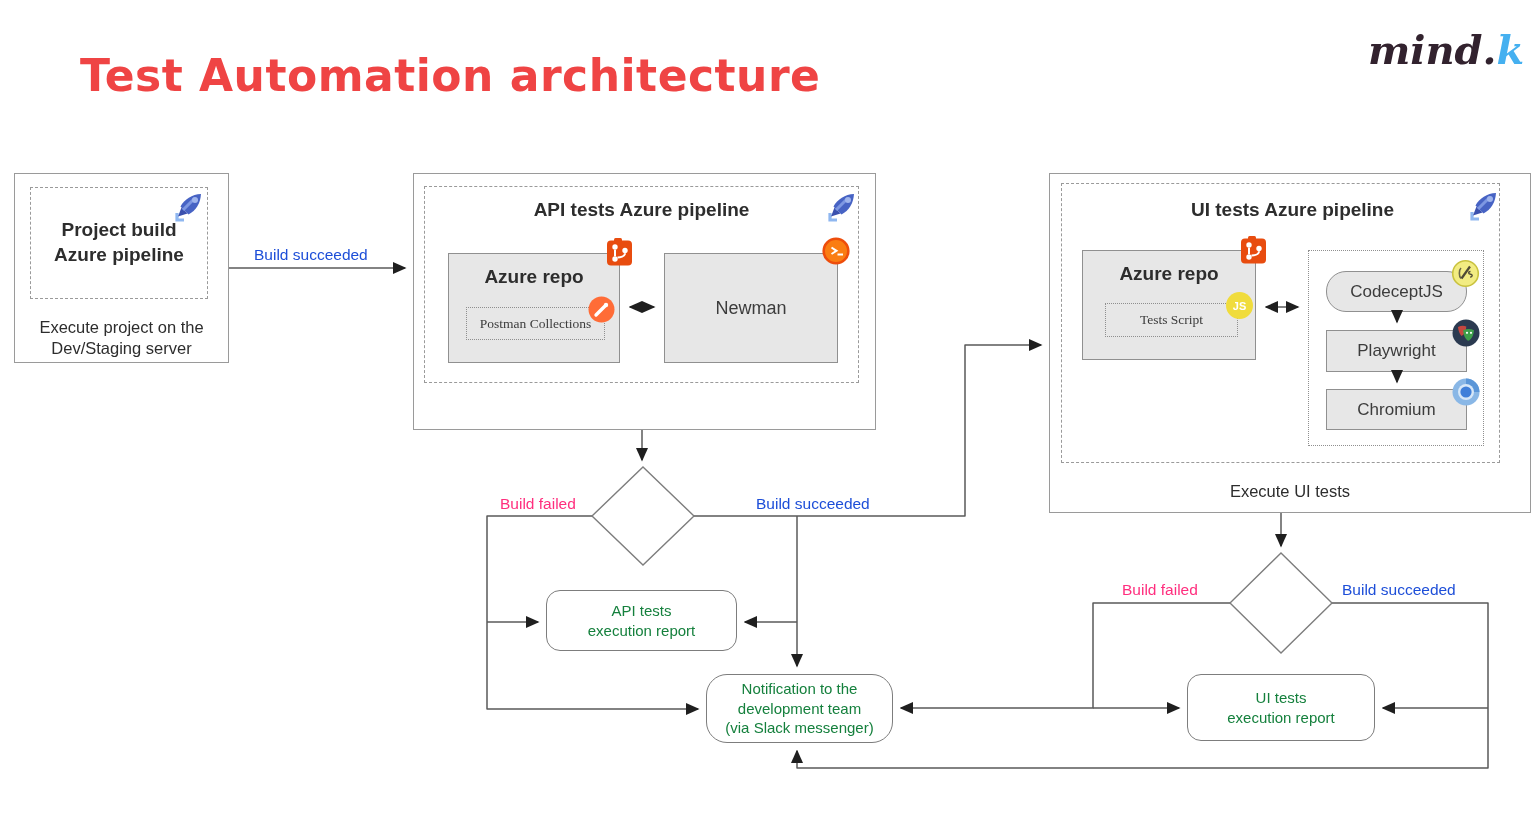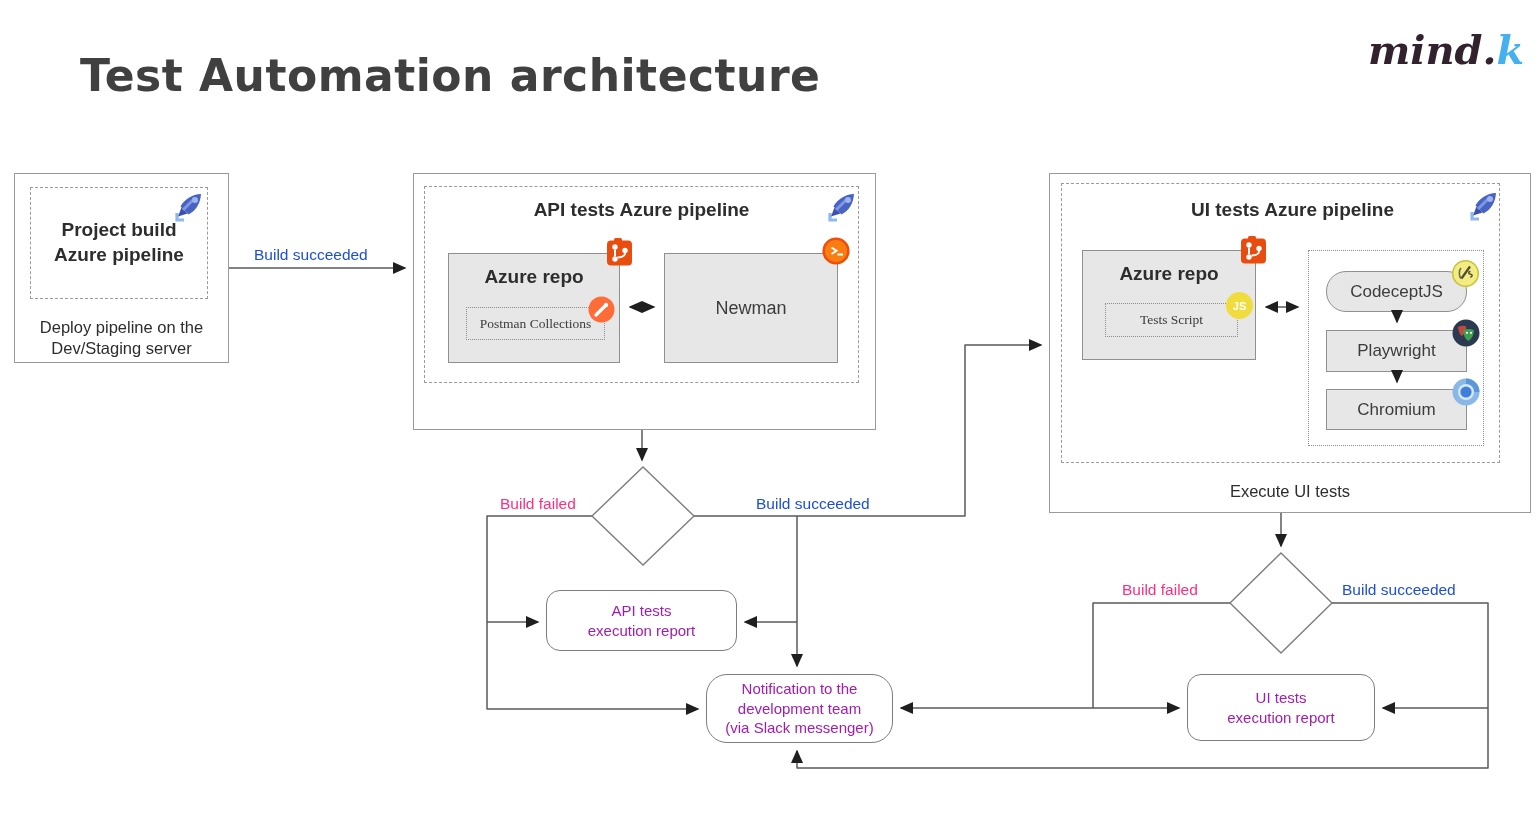--- a/index.html
+++ b/index.html
@@ -1,32 +1,32 @@
 <!DOCTYPE html>
 <html><head>
 <meta charset="utf-8">
 <style>
   html,body{margin:0;padding:0;background:#fff;}
   #canvas{position:relative;width:1536px;height:814px;background:#ffffff;overflow:hidden;
           font-family:"Liberation Sans",sans-serif;color:#2e2e2e;}
   .abs{position:absolute;}
   
   .page-title{font-family:"DejaVu Sans",sans-serif;font-weight:800;font-size:44px;
-              letter-spacing:0.5px;color:#404040;text-align:center;}
+              letter-spacing:0.5px;color:#ef4444;text-align:center;}
   .logo{font-family:"DejaVu Serif",serif;font-style:italic;font-weight:bold;font-size:40px;}
   .logo .dark{color:#32222e;margin-top:41px;}
   .logo .accent{color:#45b0f0;}
   
   .solid-box{border:1.6px solid #9a9a9a;background:#fff;box-sizing:border-box;}
   .dashed-box{border:1.6px dashed #9a9a9a;background:transparent;box-sizing:border-box;}
   .gray-box{background:#e7e7e7;border:1px solid #909090;box-sizing:border-box;}
   .dotted-box{border:1.5px dotted #8f8f8f;box-sizing:border-box;background:transparent;}
   .round-box{border:1.4px solid #7d7d7d;border-radius:14px;background:#fff;box-sizing:border-box;
              display:flex;flex-direction:column;align-items:center;justify-content:center;
-             font-size:15px;color:#a21caf;line-height:1.3;text-align:center;}
+             font-size:15px;color:#15803d;line-height:1.3;text-align:center;}
   
   .bold-title{font-weight:bold;font-size:19px;color:#2d2d2d;text-align:center;line-height:1.3;}
   .caption{font-size:16.5px;color:#2d2d2d;text-align:center;line-height:1.25;}
   .cell-label{font-size:18px;color:#3c3c3c;text-align:center;}
   .small-label{font-size:13.5px;color:#3c3c3c;text-align:center;font-family:Liberation Serif, serif;}
   .tool-label{font-size:17px;color:#3c3c3c;}
   .flow-label{font-size:15.5px;white-space:nowrap;}
   .green{color:#1d4ed8;}
   .pink{color:#ff2e7e;}
   .centerer{display:flex;align-items:center;justify-content:center;}
@@ -51,21 +51,21 @@
   </div>
 
   <svg class="abs" style="left:169px;top:190px;" width="36" height="36" viewBox="0 0 36 36">
     <polyline points="8,23 8,30 15,30" stroke="#8fb7f0" stroke-width="3.2" fill="none"></polyline>
     <path d="M32 4 C23 4.5 15.5 9 11.5 16.5 L19.5 24.5 C27 20.5 31.5 13 32 4 Z" fill="#4763c4"></path>
     <path d="M12.5 17.5 L9 26.5 L18.5 23.5 Z" fill="#3a50ae"></path>
     <line x1="14" y1="20" x2="25.5" y2="8.5" stroke="#7d97e2" stroke-width="3"></line>
     <circle cx="26" cy="10" r="3" fill="#9fb4ec"></circle>
   </svg>
   <div class="abs caption" style="left:18px;top:317px;width:207px;">
-    <span style="display:block">Deploy pipeline on the</span>
+    <span style="display:block">Execute project on the</span>
     <span style="display:block">Dev/Staging server</span>
   </div>
 
   <div class="abs solid-box" style="left:413px;top:173px;width:463px;height:257px;"></div>
   <div class="abs dashed-box" style="left:424px;top:186px;width:435px;height:197px;"></div>
   <div class="abs bold-title" style="left:424px;top:198px;width:435px;">API tests Azure pipeline</div>
   <svg class="abs" style="left:822px;top:190px;" width="36" height="36" viewBox="0 0 36 36">
     <polyline points="8,23 8,30 15,30" stroke="#8fb7f0" stroke-width="3.2" fill="none"></polyline>
     <path d="M32 4 C23 4.5 15.5 9 11.5 16.5 L19.5 24.5 C27 20.5 31.5 13 32 4 Z" fill="#4763c4"></path>
     <path d="M12.5 17.5 L9 26.5 L18.5 23.5 Z" fill="#3a50ae"></path>

